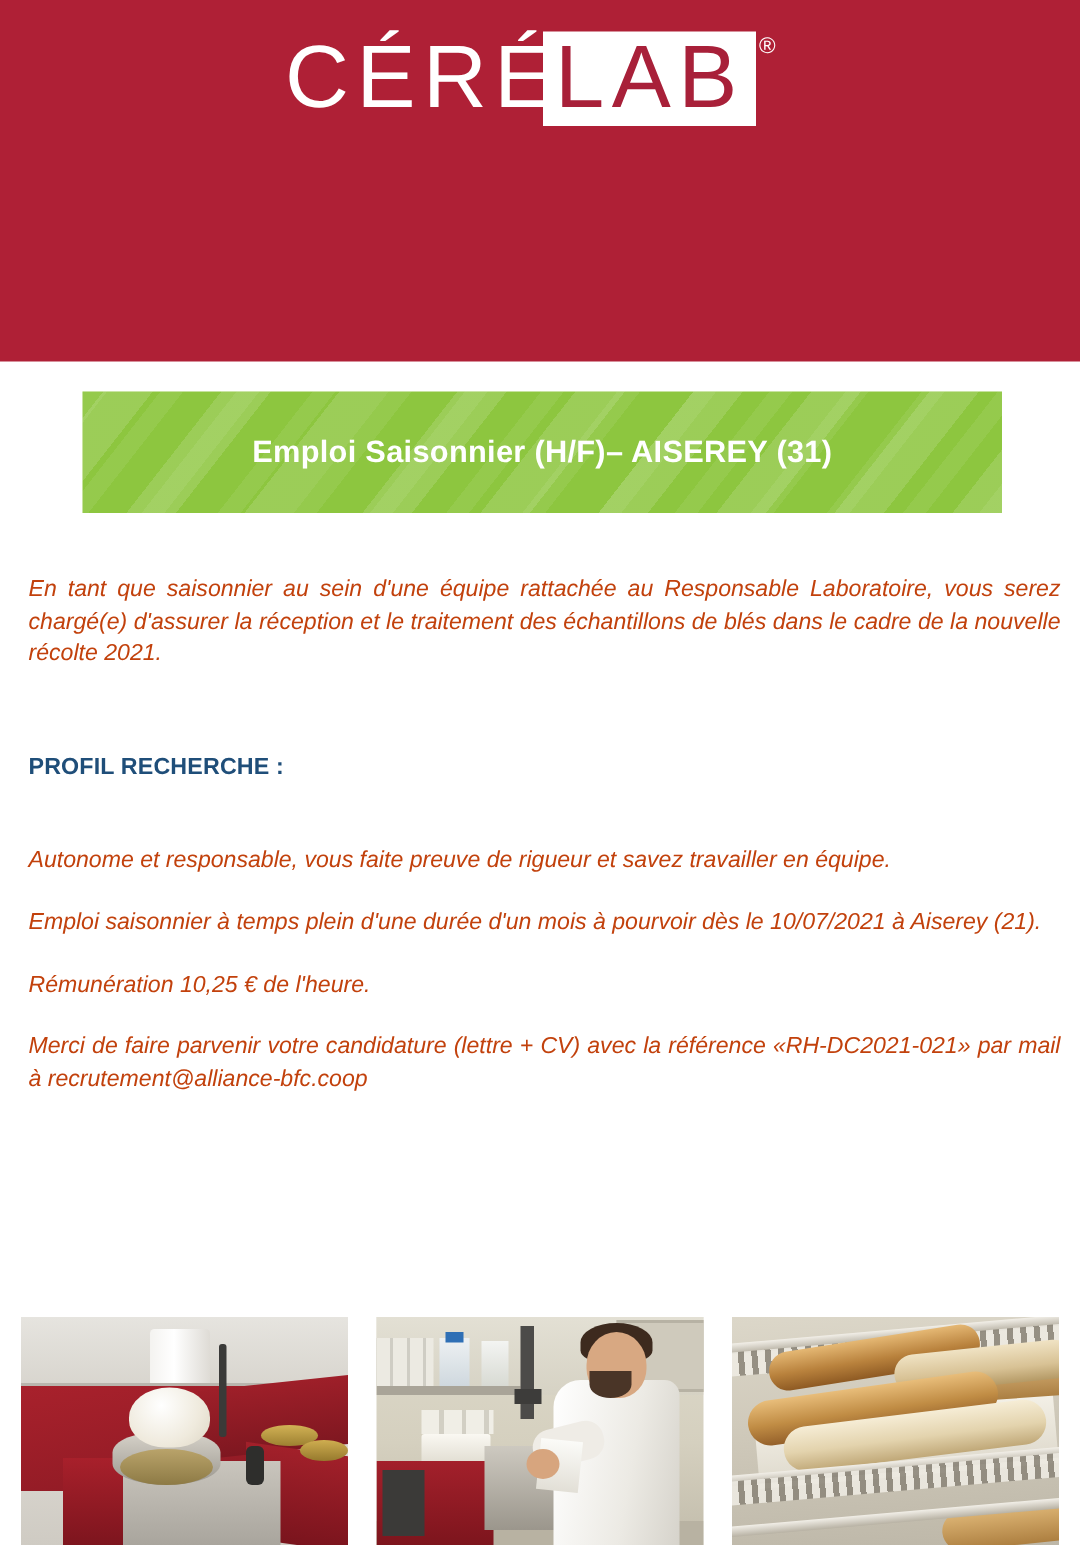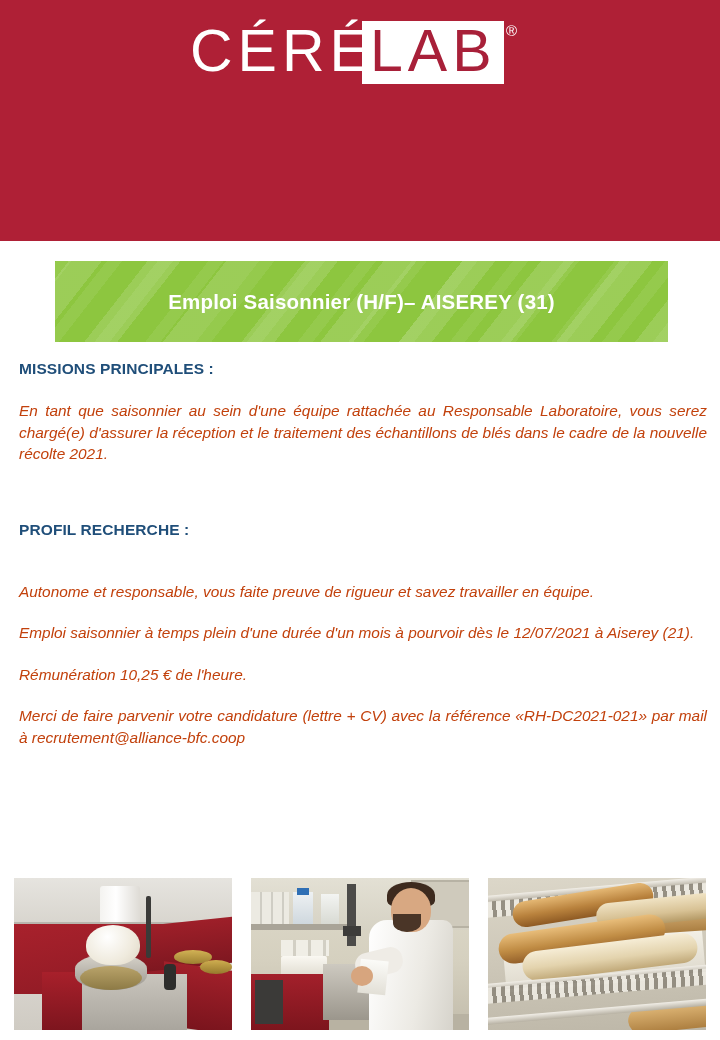--- a/index.html
+++ b/index.html
@@ -432,34 +432,33 @@
 
 </div>
 
 <div class="green-banner">
   <div class="green-line">Emploi Saisonnier (H/F)</div>
   <div class="green-line">– AISEREY (31)</div>
 </div>
 
 <div class="content">
 
-  <h2 class="section-head">MISSIONS PRINCIPALES :</h2>
   <div class="sp-head-to-para"></div>
   <p class="para">En tant que saisonnier au sein d'une équipe rattachée au Responsable Laboratoire, vous serez chargé(e) d'assurer la réception et le traitement des échantillons de blés dans le cadre de la nouvelle récolte 2021.</p>
 
   <div class="sp-block"></div>
   <div class="sp-block"></div>
 
   <h2 class="section-head">PROFIL RECHERCHE :</h2>
   <div class="sp-head-to-para"></div>
 
   <div class="sp-para"></div>
   <p class="para">Autonome et responsable, vous faite preuve de rigueur et savez travailler en équipe.</p>
   <div class="sp-para"></div>
-  <p class="para">Emploi saisonnier à temps plein d'une durée d'un mois à pourvoir dès le 12/07/2021 à Aiserey (21).</p>
+  <p class="para">Emploi saisonnier à temps plein d'une durée d'un mois à pourvoir dès le 10/07/2021 à Aiserey (21).</p>
   <div class="sp-para"></div>
   <p class="para nojustify">Rémunération 10,25 € de l'heure.</p>
   <div class="sp-para"></div>
   <p class="para">Merci de faire parvenir votre candidature (lettre + CV) avec la référence «RH-DC2021-021» par mail à recrutement@alliance-bfc.coop</p>
 </div>
 
 <div class="photo-row">
 
   <div class="photo ph1">
     <div class="wallpanel"></div>

